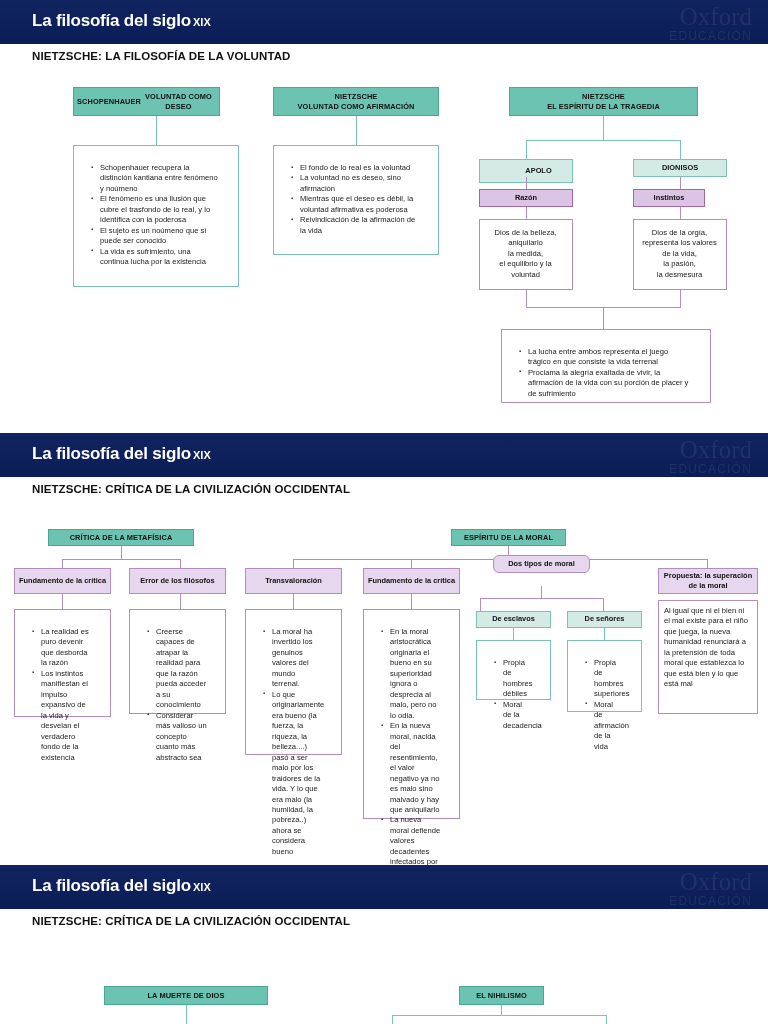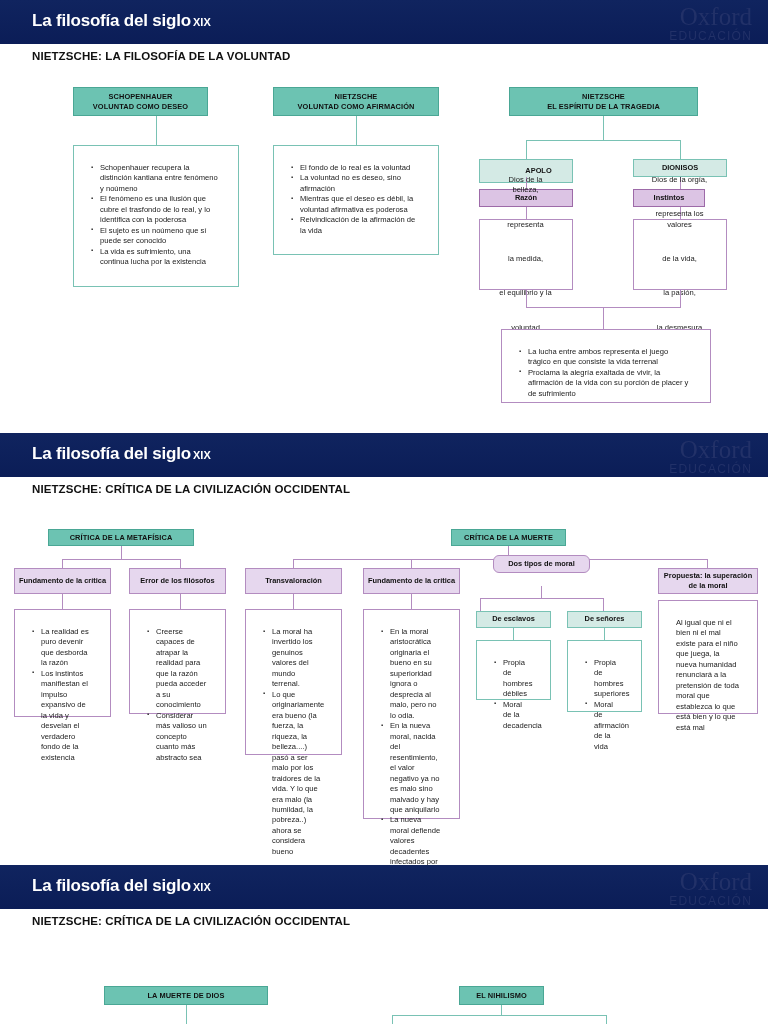--- a/index.html
+++ b/index.html
@@ -170,21 +170,21 @@
     padding-left: 9px;
     margin-bottom: 0px;
   }
   ul.bul > li:before {
     content: "\25AA";
     position: absolute;
     left: 0; top: -0.5px;
     font-size: 6px;
     color: #333;
   }
-  p.plain { margin: 12px; }
+  p.plain { margin: 0; }
 
   
   .ln { position: absolute; }
   .ln-t { background: #79c2b4; }
   .ln-p { background: #b38cc0; }
   .v { width: 1px; }
   .h { height: 1px; }
 </style>
 </head>
 <body>
@@ -199,21 +199,21 @@
       </div>
       <div class="logo">
         <span class="logo-word">Oxford</span>
         <span class="logo-sub">EDUCACIÓN</span>
       </div>
 
     </div>
 
     <div class="subtitle">NIETZSCHE: LA FILOSOFÍA DE LA VOLUNTAD</div>
 
-    <div class="node tealhead" style="left:73px; top:87px; width:135px; height:29px; flex-direction:column;">
+    <div class="node tealhead" style="left:73px; top:87px; width:147px; height:29px; flex-direction:row;">
       <span>SCHOPENHAUER</span>
       <span>VOLUNTAD COMO DESEO</span>
     </div>
     <div class="ln ln-t v" style="left:156px; top:116px; height:29px;"></div>
     <div class="node body-teal" style="left:73px; top:145px; width:166px; height:142px;">
       <ul class="bul">
         <li>Schopenhauer recupera la distinción kantiana entre fenómeno y noúmeno</li>
         <li>El fenómeno es una ilusión que cubre el trasfondo de lo real, y lo identifica con la poderosa</li>
         <li>El sujeto es un noúmeno que sí puede ser conocido</li>
         <li>La vida es sufrimiento, una continua lucha por la existencia</li>
@@ -242,21 +242,21 @@
     <div class="ln ln-t h" style="left:526px; top:140px; width:155px;"></div>
     <div class="ln ln-t v" style="left:526px; top:140px; height:19px;"></div>
     <div class="ln ln-t v" style="left:680px; top:140px; height:19px;"></div>
 
     <div class="node teallight" style="left:479px; top:159px; width:94px; height:24px;padding-left:28px;">APOLO</div>
     <div class="ln ln-p v" style="left:526px; top:177px; height:12px;"></div>
     <div class="node purplehead" style="left:479px; top:189px; width:94px; height:18px;">Razón</div>
     <div class="ln ln-p v" style="left:526px; top:207px; height:12px;"></div>
     <div class="node body-purple body-center" style="left:479px; top:219px; width:94px; height:71px; display:flex; flex-direction:column; justify-content:center;">
       <p class="plain">Dios de la belleza,</p>
-      <p class="plain">representa</p>
+      <p class="plain">aniquilarlo</p>
       <p class="plain">la medida,</p>
       <p class="plain">el equilibrio y la</p>
       <p class="plain">voluntad</p>
     </div>
 
     <div class="node teallight" style="left:633px; top:159px; width:94px; height:18px;">DIONISOS</div>
     <div class="ln ln-p v" style="left:680px; top:177px; height:12px;"></div>
     <div class="node purplehead" style="left:633px; top:189px; width:72px; height:18px;">Instintos</div>
     <div class="ln ln-p v" style="left:680px; top:207px; height:12px;"></div>
     <div class="node body-purple body-center" style="left:633px; top:219px; width:94px; height:71px; display:flex; flex-direction:column; justify-content:center;">
@@ -312,21 +312,21 @@
 
     <div class="node purplehead-lite" style="left:129px; top:135px; width:97px; height:26px;">Error de los filósofos</div>
     <div class="ln ln-p v" style="left:180px; top:161px; height:15px;"></div>
     <div class="node body-purple" style="left:129px; top:176px; width:97px; height:105px;">
       <ul class="bul">
         <li>Creerse capaces de atrapar la realidad para que la razón pueda acceder a su conocimiento</li>
         <li>Considerar más valioso un concepto cuanto más abstracto sea</li>
       </ul>
     </div>
 
-    <div class="node tealhead" style="left:451px; top:96px; width:115px; height:17px;">CRÍTICA DE LA MUERTE</div>
+    <div class="node tealhead" style="left:451px; top:96px; width:115px; height:17px;">ESPÍRITU DE LA MORAL</div>
     <div class="ln ln-p v" style="left:508px; top:113px; height:13px;"></div>
     <div class="ln ln-p h" style="left:293px; top:126px; width:414px;"></div>
     <div class="ln ln-p v" style="left:293px; top:126px; height:9px;"></div>
     <div class="ln ln-p v" style="left:411px; top:126px; height:9px;"></div>
     <div class="ln ln-p v" style="left:541px; top:126px; height:9px;"></div>
     <div class="ln ln-p v" style="left:707px; top:126px; height:9px;"></div>
 
     <div class="node purplehead-lite" style="left:245px; top:135px; width:97px; height:26px;">Transvaloración</div>
     <div class="ln ln-p v" style="left:293px; top:161px; height:15px;"></div>
     <div class="node body-purple" style="left:245px; top:176px; width:97px; height:146px;">

